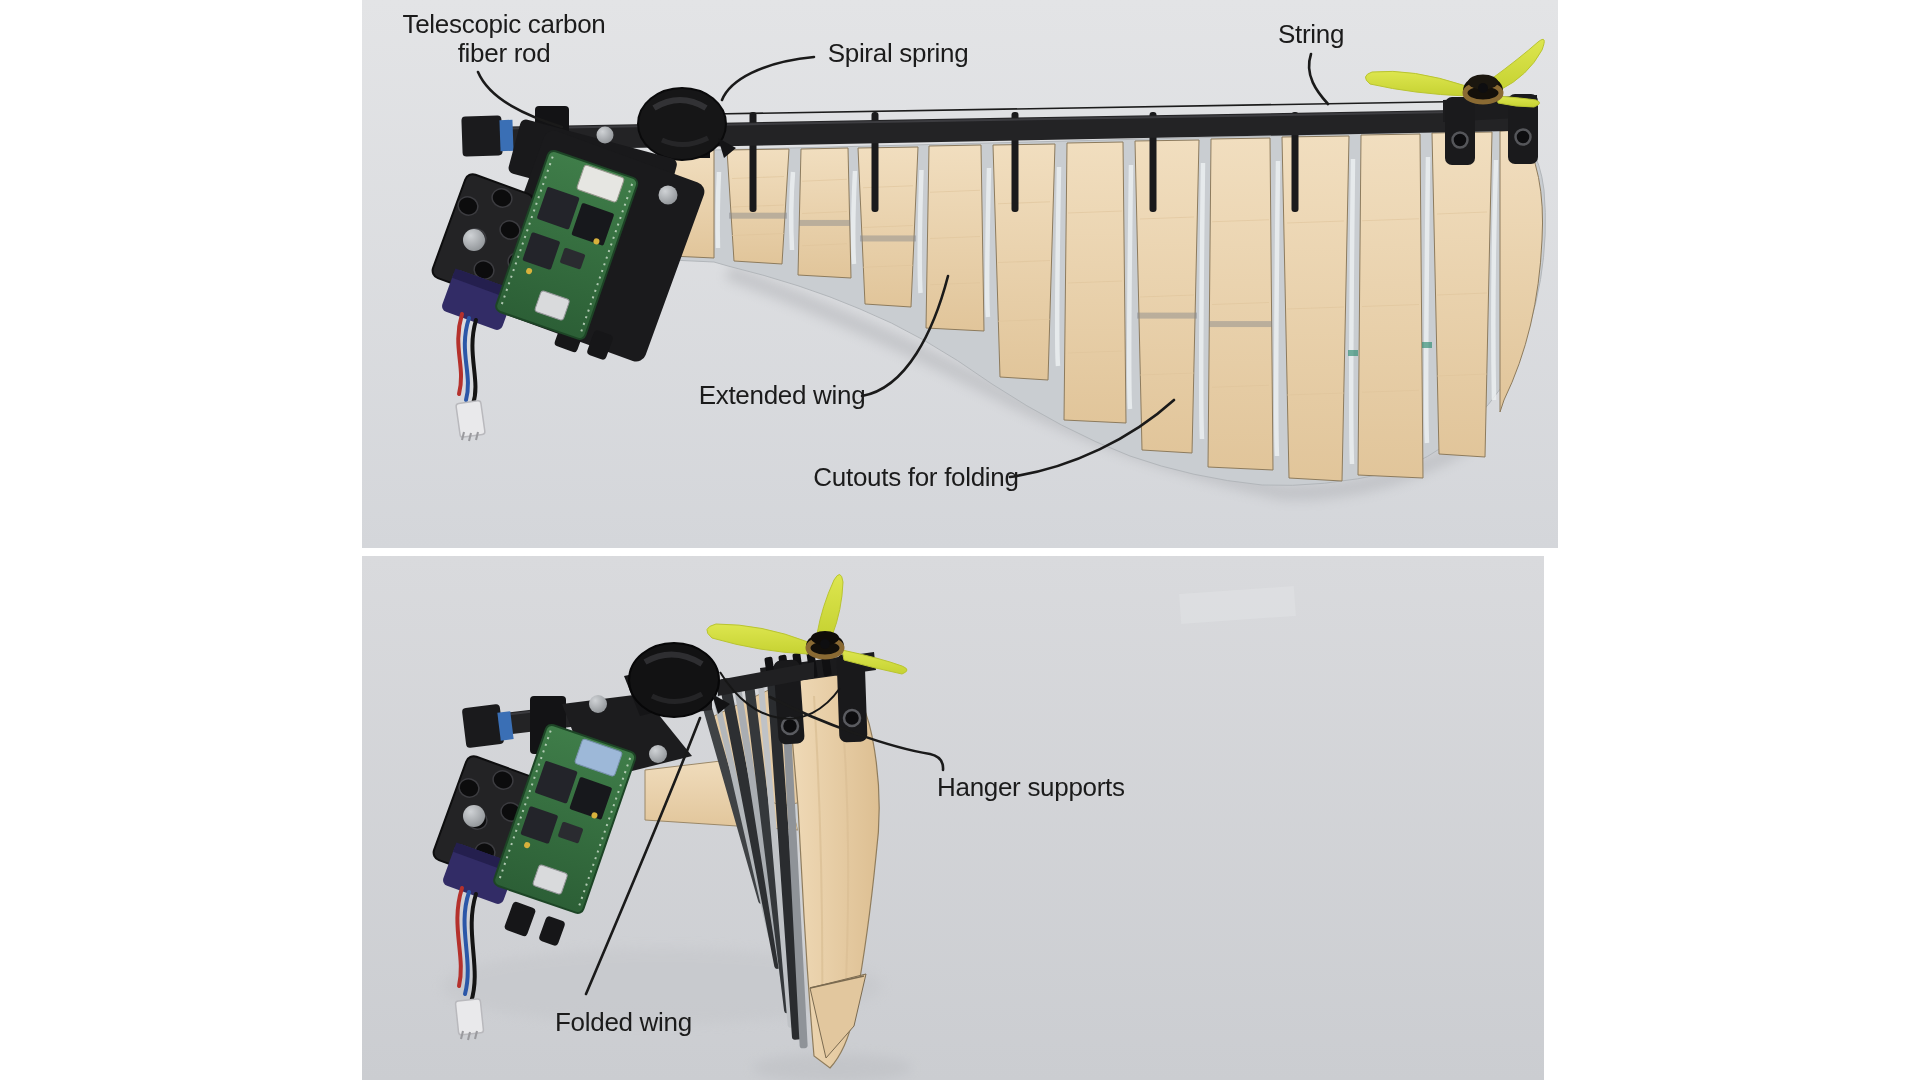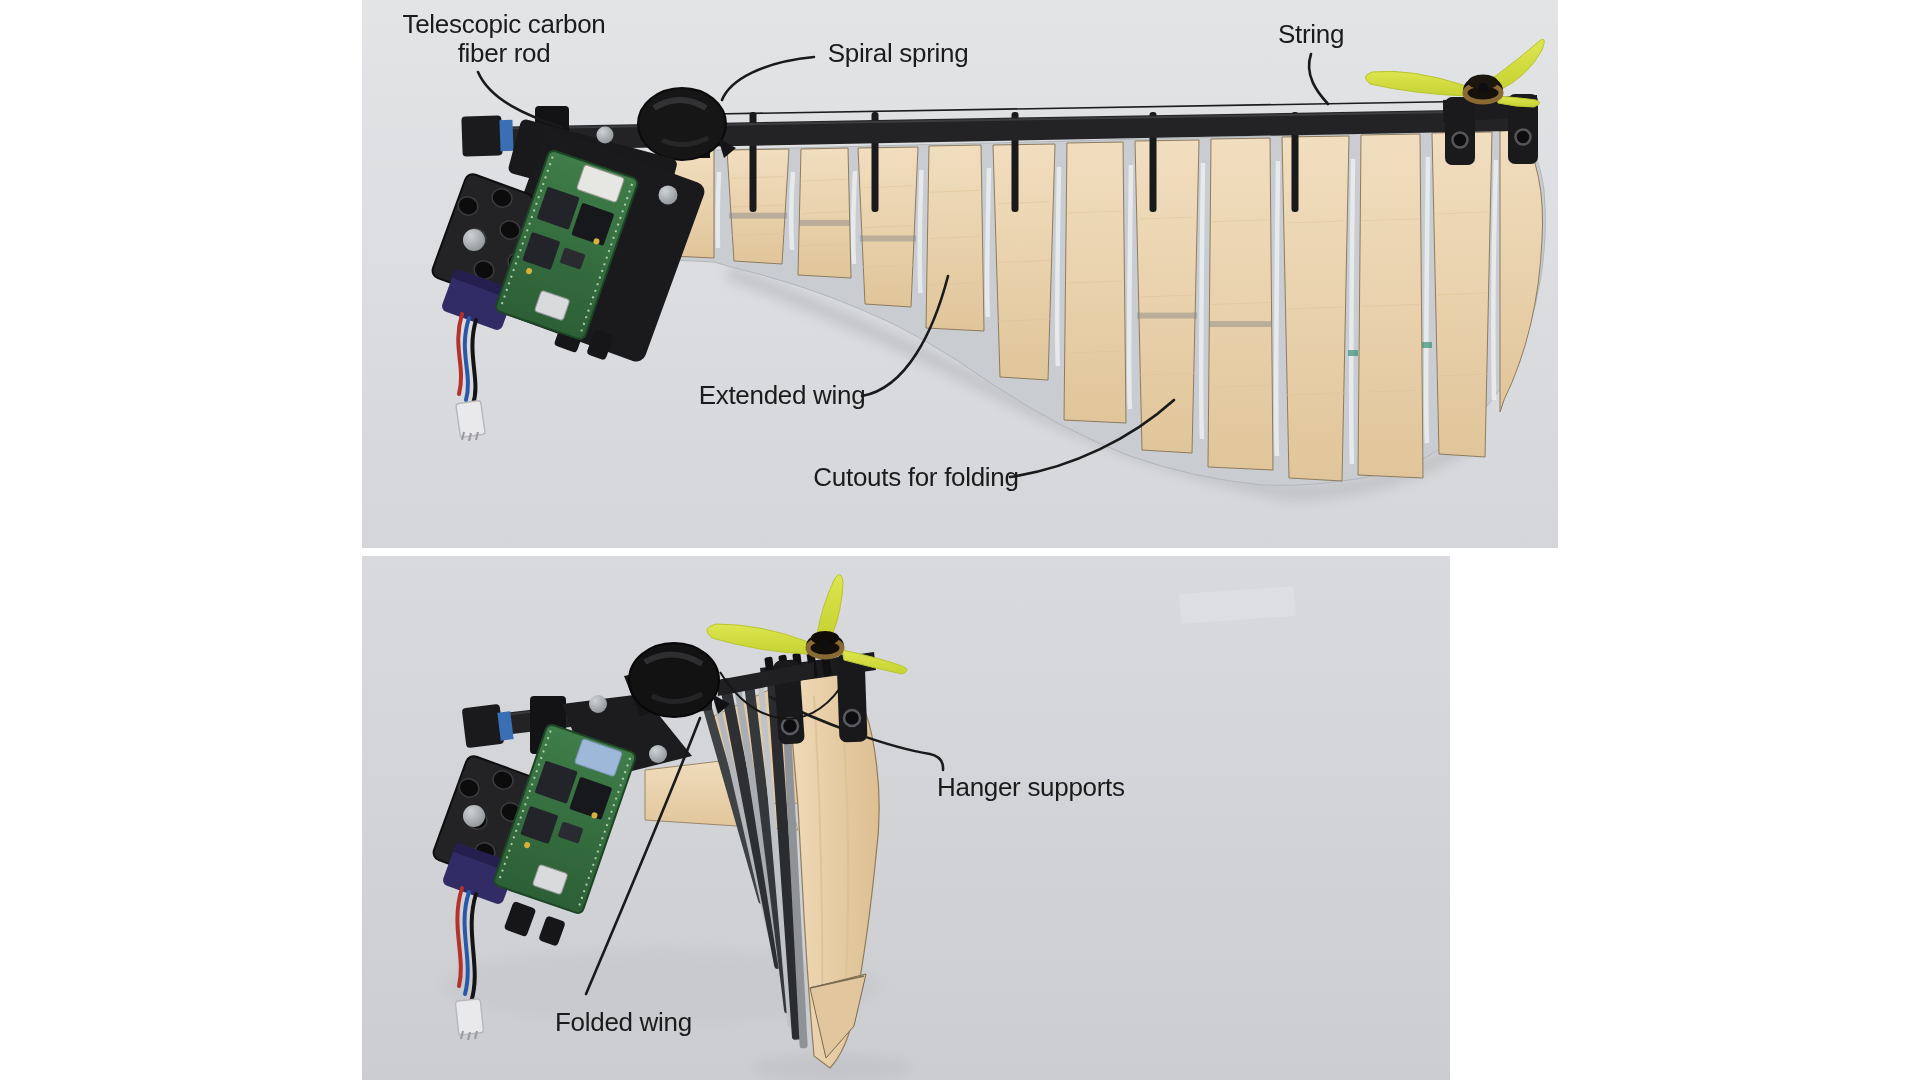--- a/index.html
+++ b/index.html
@@ -238,21 +238,21 @@
     </g>
     <text x="142" y="33" text-anchor="middle">Telescopic carbon</text>
     <text x="142" y="62" text-anchor="middle">fiber rod</text>
     <text x="536" y="62" text-anchor="middle">Spiral spring</text>
     <text x="949" y="43" text-anchor="middle">String</text>
     <text x="420" y="404" text-anchor="middle">Extended wing</text>
     <text x="554" y="486" text-anchor="middle">Cutouts for folding</text>
   </svg>
   </div>
 
-  <div class="panel" style="left:362px;top:556px;width:1088px;height:524px">
+  <div class="panel" style="left:362px;top:556px;width:1182px;height:524px">
   <svg width="1196" height="524" viewBox="0 0 1196 524">
     <rect x="0" y="0" width="1196" height="524" fill="url(#bgBot)"></rect>
     <rect x="818" y="34" width="115" height="30" fill="#e2e3e5" opacity="0.5" transform="rotate(-4 875 49)"></rect>
 
     <ellipse cx="300" cy="430" rx="220" ry="38" fill="#bfc1c5" opacity="0.35" filter="url(#soft)"></ellipse>
     <ellipse cx="470" cy="512" rx="80" ry="14" fill="#b7b9bd" opacity="0.4" filter="url(#soft)"></ellipse>
 
     <polygon points="283,214 418,198 436,274 283,264" fill="url(#balsa)" stroke="#9b8868" stroke-width="1"></polygon>
     <polygon points="418,198 432,197 450,272 436,274" fill="#cdd1d5"></polygon>
 

